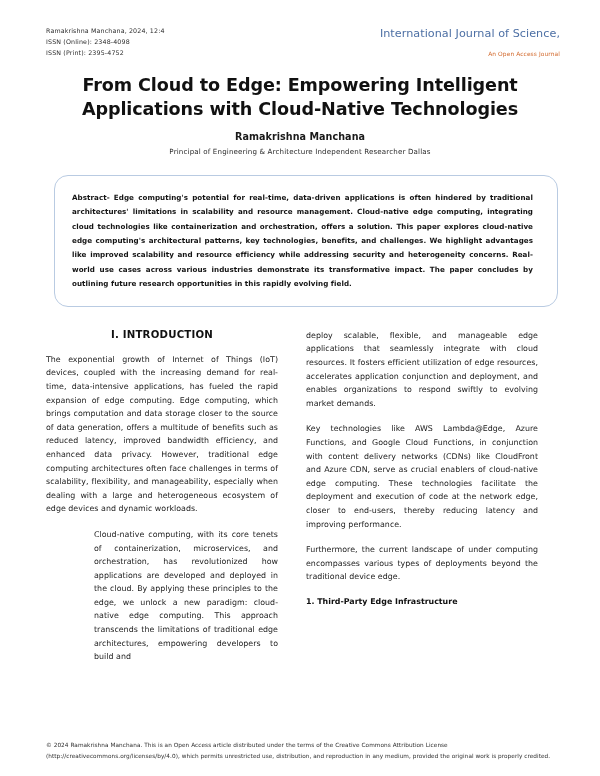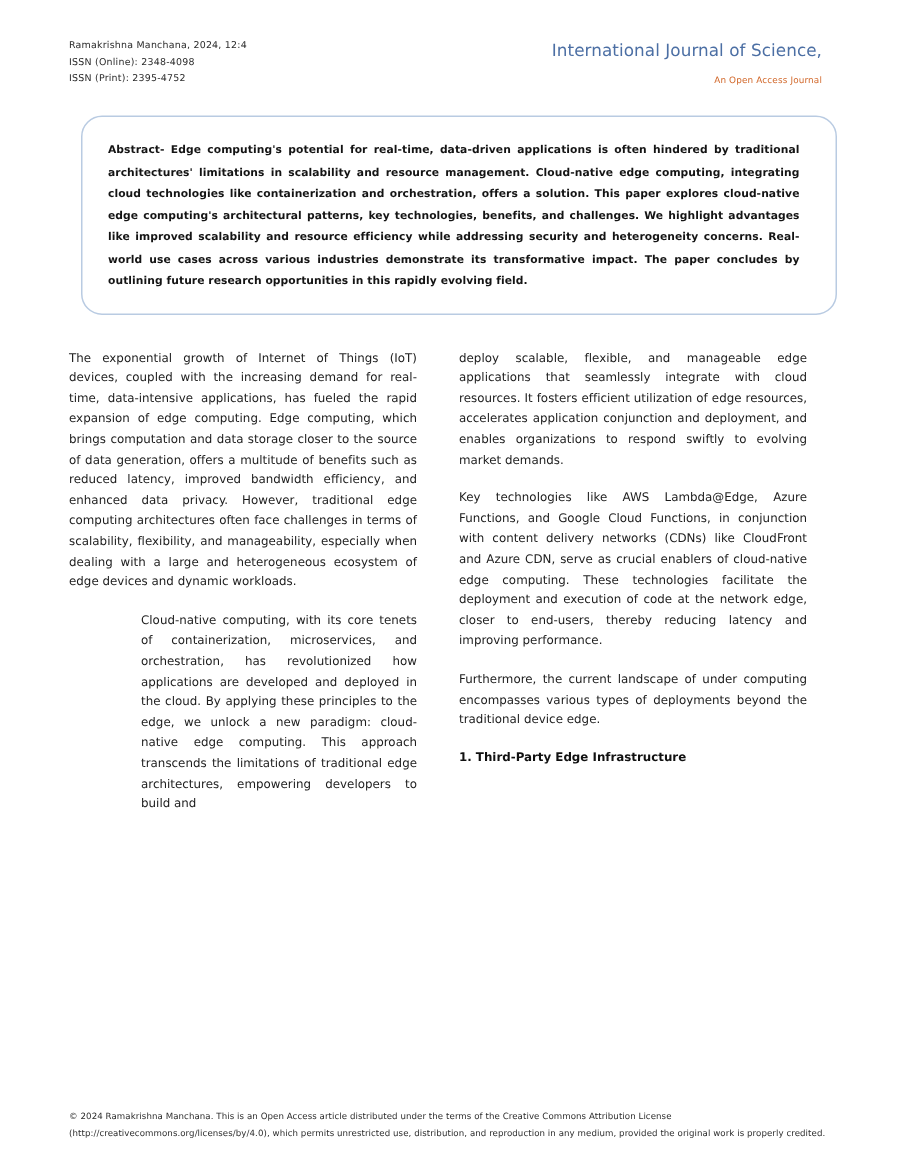--- a/index.html
+++ b/index.html
@@ -21,21 +21,21 @@
     padding: 0;
     position: relative;
     box-sizing: border-box;
   }
 
   
   .masthead {
     display: flex;
     justify-content: space-between;
     align-items: flex-start;
-    padding: 26px 52px 0 46px;
+    padding: 26px 40px 0 46px;
   }
   .masthead-left {
     font-size: 6.3px;
     line-height: 1.72;
     color: #2b2b2b;
     letter-spacing: 0.15px;
   }
   .masthead-left div { white-space: nowrap; }
   .masthead-right {
     text-align: right;
@@ -163,28 +163,34 @@
       <div>Ramakrishna Manchana, 2024, 12:4</div>
       <div>ISSN (Online): 2348-4098</div>
       <div>ISSN (Print): 2395-4752</div>
     </div>
     <div class="masthead-right">
       <div class="journal-title">International Journal of Science,</div>
       <div class="open-access">An Open Access Journal</div>
     </div>
   </div>
 
+  <div class="title-block">
+    <div class="paper-title">From Cloud to Edge: Empowering Intelligent Applications with Cloud-Native Technologies</div>
+    <div class="author">Ramakrishna Manchana</div>
+    <div class="affiliation">Principal of Engineering &amp; Architecture Independent Researcher Dallas</div>
+  </div>
 
   <div class="abstract-card">
     <div class="abstract-text">Abstract- Edge computing's potential for real-time, data-driven applications is often hindered by traditional architectures' limitations in scalability and resource management. Cloud-native edge computing, integrating cloud technologies like containerization and orchestration, offers a solution. This paper explores cloud-native edge computing's architectural patterns, key technologies, benefits, and challenges. We highlight advantages like improved scalability and resource efficiency while addressing security and heterogeneity concerns. Real-world use cases across various industries demonstrate its transformative impact. The paper concludes by outlining future research opportunities in this rapidly evolving field.</div>
   </div>
 
   <div class="columns">
 
     <div class="col">
+      <div class="section-heading">I. INTRODUCTION</div>
       <p class="para">The exponential growth of Internet of Things (IoT) devices, coupled with the increasing demand for real-time, data-intensive applications, has fueled the rapid expansion of edge computing. Edge computing, which brings computation and data storage closer to the source of data generation, offers a multitude of benefits such as reduced latency, improved bandwidth efficiency, and enhanced data privacy. However, traditional edge computing architectures often face challenges in terms of scalability, flexibility, and manageability, especially when dealing with a large and heterogeneous ecosystem of edge devices and dynamic workloads.</p>
       <p class="para">Cloud-native computing, with its core tenets of containerization, microservices, and orchestration, has revolutionized how applications are developed and deployed in the cloud. By applying these principles to the edge, we unlock a new paradigm: cloud-native edge computing. This approach transcends the limitations of traditional edge architectures, empowering developers to build and</p>
     </div>
 
     <div class="col">
       <p class="para">deploy scalable, flexible, and manageable edge applications that seamlessly integrate with cloud resources. It fosters efficient utilization of edge resources, accelerates application conjunction and deployment, and enables organizations to respond swiftly to evolving market demands.</p>
       <p class="para">Key technologies like AWS Lambda@Edge, Azure Functions, and Google Cloud Functions, in conjunction with content delivery networks (CDNs) like CloudFront and Azure CDN, serve as crucial enablers of cloud-native edge computing. These technologies facilitate the deployment and execution of code at the network edge, closer to end-users, thereby reducing latency and improving performance.</p>
       <p class="para">Furthermore, the current landscape of under computing encompasses various types of deployments beyond the traditional device edge.</p>
       <div class="sub-heading">1. Third-Party Edge Infrastructure</div>
     </div>

